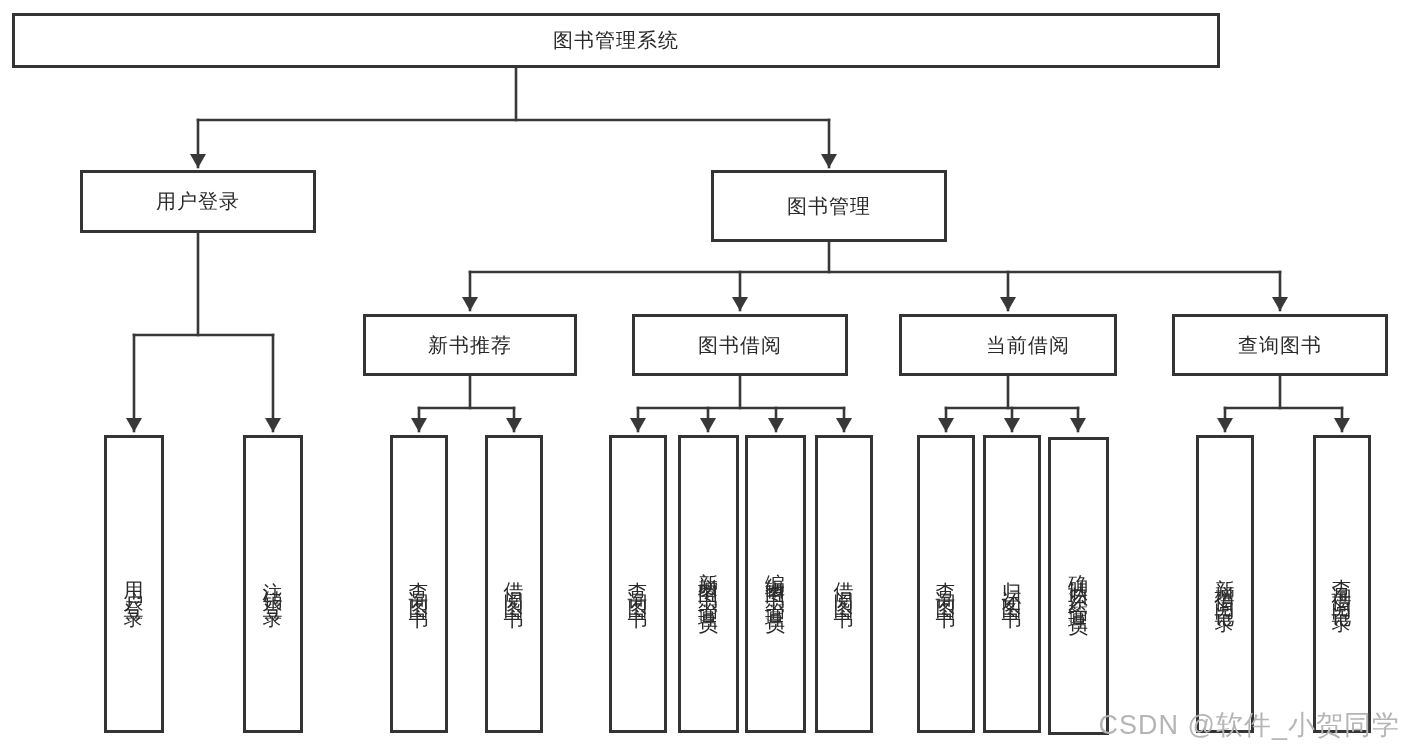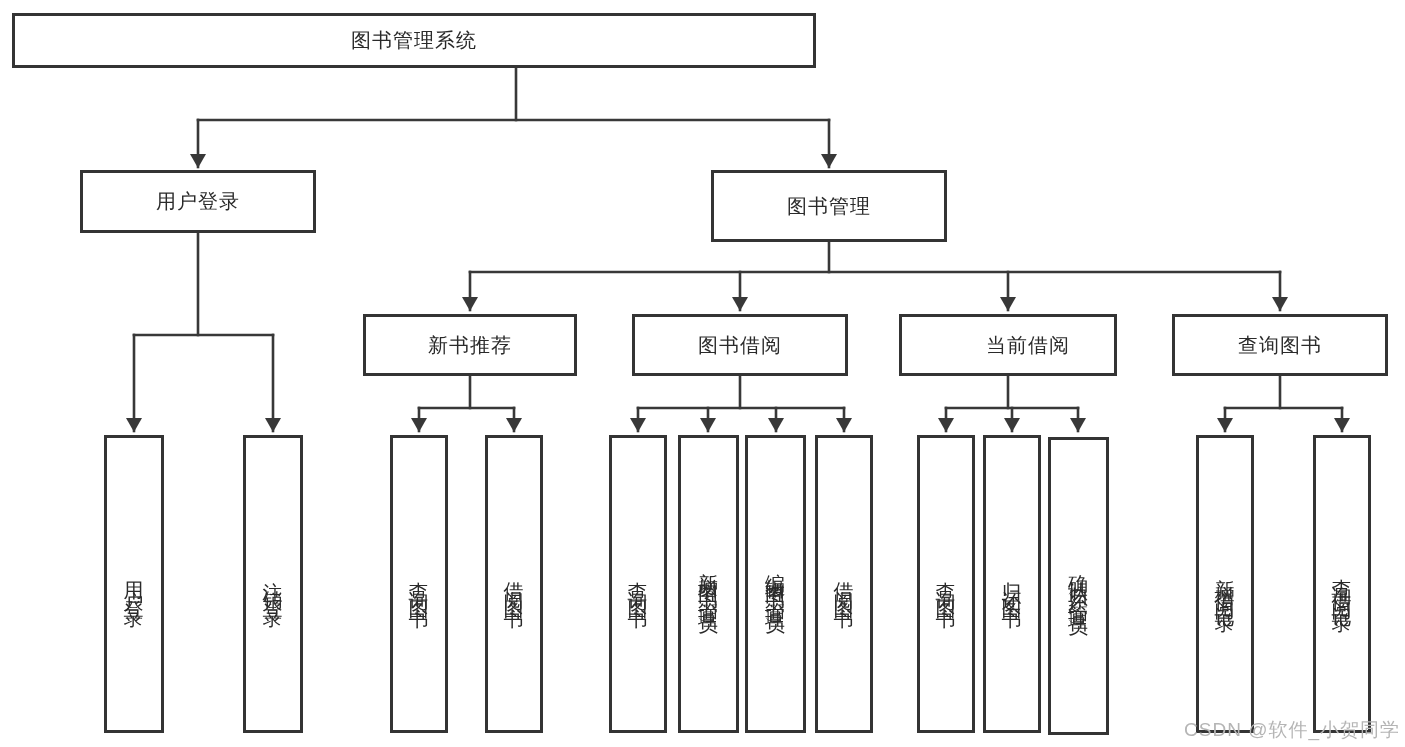--- a/index.html
+++ b/index.html
@@ -42,21 +42,21 @@
     writing-mode: vertical-rl;
     text-orientation: mixed;
     font-size: 20px;
     letter-spacing: 9px;
     line-height: 1;
   }
   .watermark {
     position: absolute;
     right: 5px;
     bottom: 4px;
-    font-size: 19px;
+    font-size: 27px;
     color: #b5b5b5;
     letter-spacing: 1px;
     z-index: 5;
     white-space: nowrap;
   }
   line, .rail {
     stroke: #383838;
     stroke-width: 2.6;
     stroke-linecap: square;
   }
@@ -107,21 +107,21 @@
     <line x1="946" y1="408" x2="946" y2="431" marker-end="url(#arrow)"></line>
     <line x1="1012" y1="408" x2="1012" y2="431" marker-end="url(#arrow)"></line>
     <line x1="1078" y1="408" x2="1078" y2="431" marker-end="url(#arrow)"></line>
 
     <line x1="1280" y1="376" x2="1280" y2="408"></line>
     <line x1="1225" y1="408" x2="1342" y2="408" class="rail"></line>
     <line x1="1225" y1="408" x2="1225" y2="431" marker-end="url(#arrow)"></line>
     <line x1="1342" y1="408" x2="1342" y2="431" marker-end="url(#arrow)"></line>
   </svg>
 
-  <div class="node" style="left:12px; top:13px; width:804px; height:55px;">
+  <div class="node" style="left:12px; top:13px; width:1208px; height:55px;">
     <span class="lbl">图书管理系统</span>
   </div>
 
   <div class="node" style="left:80px; top:170px; width:236px; height:63px;">
     <span class="lbl">用户登录</span>
   </div>
   <div class="node" style="left:711px; top:170px; width:236px; height:72px;">
     <span class="lbl">图书管理</span>
   </div>
 

